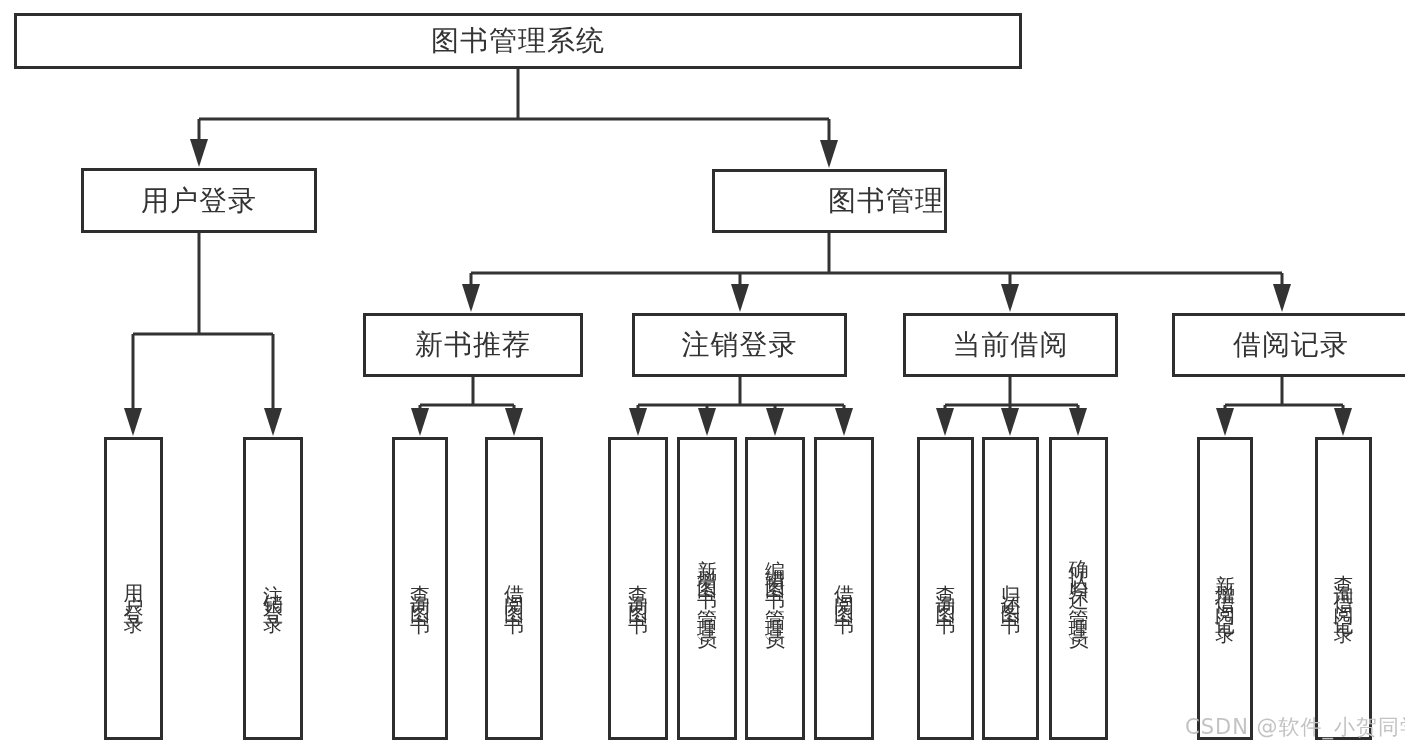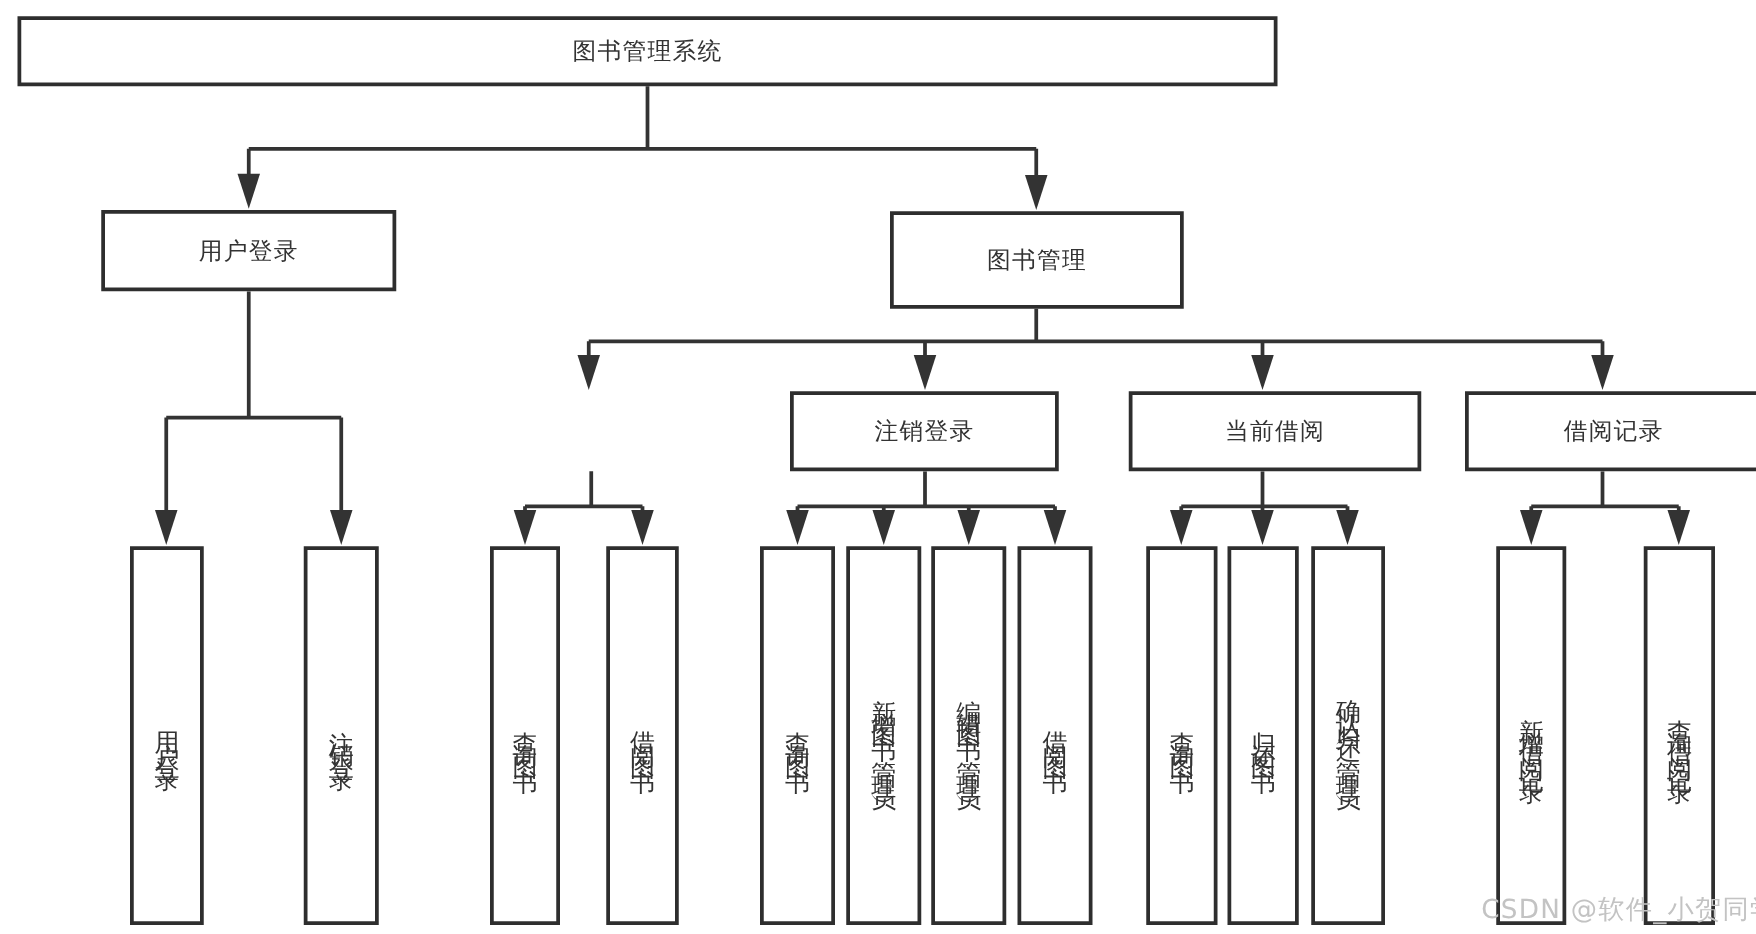--- a/index.html
+++ b/index.html
@@ -21,21 +21,21 @@
     position: absolute;
     box-sizing: border-box;
     border: 3px solid #2e2e2e;
     background: #ffffff;
     display: flex;
     align-items: center;
     justify-content: center;
     z-index: 2;
     color: #333333;
   }
-  .hbox { font-size: 19px; letter-spacing: 1px; }
+  .hbox { font-size: 28px; letter-spacing: 1px; }
   .leaf { top: 437px; height: 303px; }
   .leaf .vtext {
     writing-mode: vertical-rl;
     text-orientation: mixed;
     font-size: 20px;
     letter-spacing: 10px;
     line-height: 1.05;
     color: #333333;
     white-space: nowrap;
   }
@@ -95,28 +95,31 @@
     </g>
   </svg>
 
   <div class="node hbox" style="left:14px; top:13px; width:1008px; height:56px;">
     <span>图书管理系统</span>
   </div>
 
   <div class="node hbox" style="left:81px; top:168px; width:236px; height:65px;">
     <span>用户登录</span>
   </div>
-  <div class="node hbox" style="left:712px; top:169px; width:235px; height:78px;">
+  <div class="node hbox" style="left:712px; top:169px; width:235px; height:64px;justify-content:flex-end;">
     <span>图书管理</span>
   </div>
 
+  <div class="node hbox" style="left:363px; top:313px; width:220px; height:64px;">
+    <span>新书推荐</span>
+  </div>
   <div class="node hbox" style="left:632px; top:313px; width:215px; height:64px;">
     <span>注销登录</span>
   </div>
-  <div class="node hbox" style="left:903px; top:313px; width:234px; height:64px;">
+  <div class="node hbox" style="left:903px; top:313px; width:215px; height:64px;">
     <span>当前借阅</span>
   </div>
   <div class="node hbox" style="left:1172px; top:313px; width:238px; height:64px;">
     <span>借阅记录</span>
   </div>
 
   <div class="node leaf" style="left:104px; width:59px;">
     <span class="vtext">用户登录</span>
   </div>
   <div class="node leaf" style="left:243px; width:60px;">

